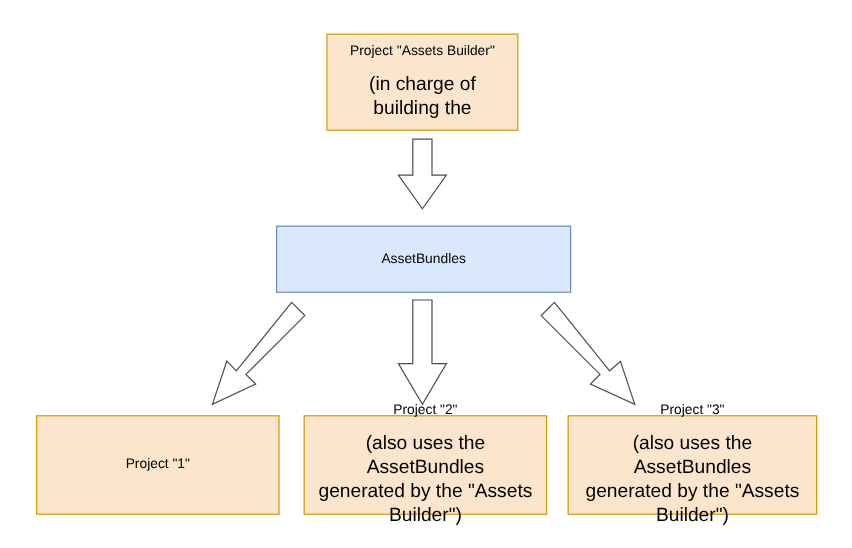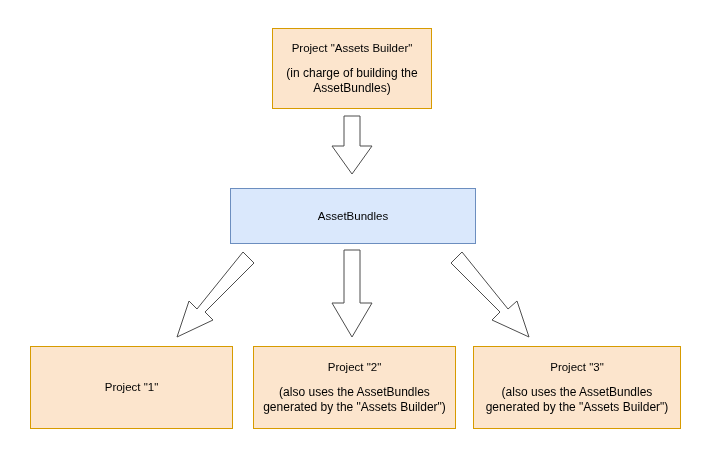--- a/index.html
+++ b/index.html
@@ -35,21 +35,21 @@
   }
   .node-blue {
     background: #dae8fc;
     border: 1px solid #6c8ebf;
   }
   .node-title {
     font-size: 11.5px;
     white-space: nowrap;
   }
   .node-sub {
-    font-size: 12px;
+    font-size: 16px;
     margin-top: 10px;
     padding: 0 6px;
   }
   .node-single {
     font-size: 11.5px;
   }
 
   
   #node-assets-builder {
     left: 272px;
@@ -111,21 +111,20 @@
 
     <polygon class="block-arrow" points="344,250 360,250 360,303 372,303 352,337 332,303 344,303"></polygon>
 
     <polygon class="block-arrow" points="462,252 451,263 500,312 492,320 529,337 517,301 508,309"></polygon>
   </svg>
 
   <div class="node node-orange" id="node-assets-builder">
     <div class="node-title">Project "Assets Builder"</div>
     <div class="node-sub">
       <div>(in charge of building the</div>
-      <div>AssetBundles)</div>
     </div>
   </div>
 
   <div class="node node-blue" id="node-assetbundles">
     <div class="node-single">AssetBundles</div>
   </div>
 
   <div class="node node-orange" id="node-project-1">
     <div class="node-title">Project "1"</div>
   </div>

